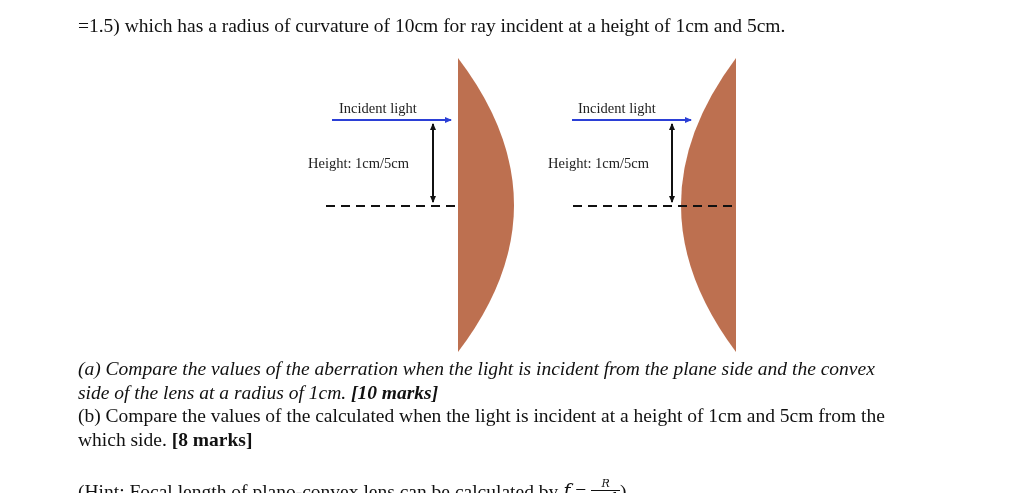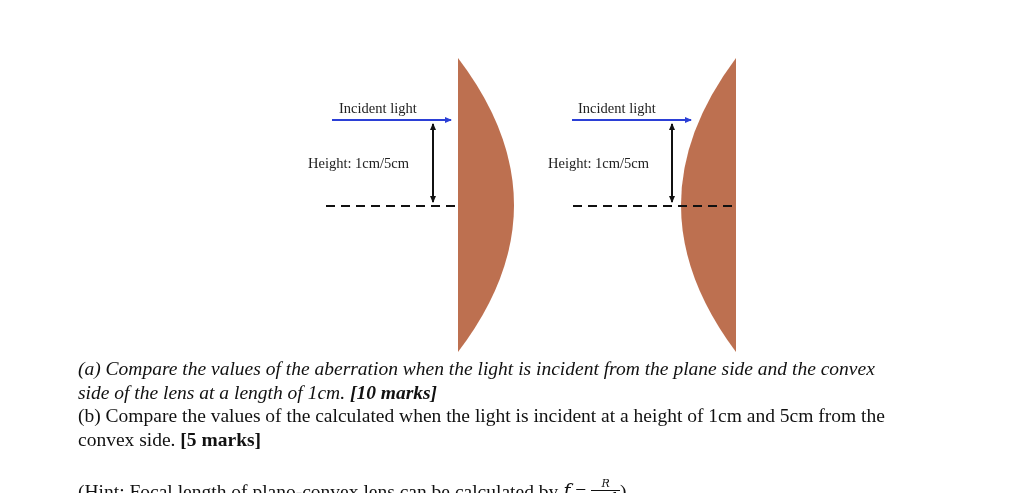--- a/index.html
+++ b/index.html
@@ -15,20 +15,21 @@
     #hint { top: 480px; }
     .frac { display: inline-block; vertical-align: middle; text-align: center; font-family: "DejaVu Serif", serif; font-style: italic; font-size: 11px; line-height: 12px; position: relative; top: -3px; }
     .frac .num { display: block; border-bottom: 1px solid #111; padding: 0 3px; }
     .frac .den { display: block; padding: 0 2px; font-weight: bold; }
     .mathf { font-family: "DejaVu Serif", serif; font-style: italic; }
   </style>
 </head>
 <body>
 
 <div class="para" id="q-title">
+  <div>=1.5) which has a radius of curvature of 10cm for ray incident at a height of 1cm and 5cm.</div>
 </div>
 
 <svg id="diagram" viewBox="0 0 1024 493" xmlns="http://www.w3.org/2000/svg">
   <defs>
     <marker id="blueHead" markerWidth="8" markerHeight="8" refX="6" refY="3" orient="auto" markerUnits="userSpaceOnUse">
       <path d="M0,0 L7,3 L0,6 Z" fill="#2B3FD6"></path>
     </marker>
     <marker id="blackHead" markerWidth="8" markerHeight="8" refX="6" refY="3" orient="auto-start-reverse" markerUnits="userSpaceOnUse">
       <path d="M0,0 L7,3 L0,6 Z" fill="#111"></path>
     </marker>
@@ -48,23 +49,23 @@
     <line x1="572" y1="120" x2="691" y2="120" stroke="#2B3FD6" stroke-width="2.2" marker-end="url(#blueHead)"></line>
     <line x1="672" y1="124" x2="672" y2="202" stroke="#111" stroke-width="2" marker-start="url(#blackHead)" marker-end="url(#blackHead)"></line>
     <line x1="573" y1="206" x2="738" y2="206" stroke="#111" stroke-width="2" stroke-dasharray="9,6"></line>
     <text class="dlabel" x="578" y="113">Incident light</text>
     <text class="dlabel" x="548" y="168">Height: 1cm/5cm</text>
   </g>
 </svg>
 
 <div class="para" id="part-a">
   <div>(a) Compare the values of the aberration when the light is incident from the plane side and the convex</div>
-  <div><span>side of the lens at a length of 1cm. </span><span class="bold">[10 marks]</span></div>
+  <div><span>side of the lens at a radius of 1cm. </span><span class="bold">[10 marks]</span></div>
 </div>
 
 <div class="para" id="part-b">
   <div>(b) Compare the values of the calculated when the light is incident at a height of 1cm and 5cm from the</div>
-  <div><span>convex side. </span><span class="bold">[5 marks]</span></div>
+  <div><span>which side. </span><span class="bold">[8 marks]</span></div>
 </div>
 
 <div class="para" id="hint">
   <span>(Hint: Focal length of plano-convex lens can be calculated by </span><span class="mathf">f</span><span> = </span><span class="frac"><span class="num">R</span><span class="den">n−1</span></span><span>)</span>
 </div>
 
 </body></html>

